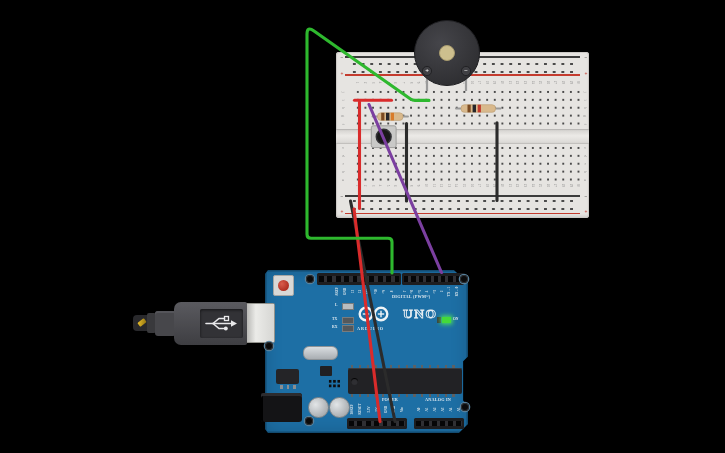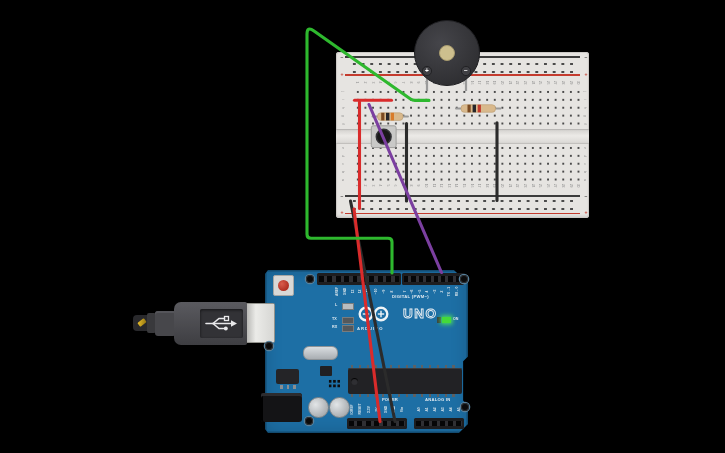--- a/index.html
+++ b/index.html
@@ -2,21 +2,21 @@
 <html style="--bb-body: #e6e4e1; --hole: #4b4b4b; --minus: #3c3c3c; --plus: #c43b2e; --bblbl: #8f8f8f; --board: #1d6fa5; --onled: #44da39;"><head>
 <meta charset="utf-8">
 <style>
   :root{
     --bb-body:#e6e4e1; --hole:#4b4b4b; --minus:#3c3c3c; --plus:#c43b2e; --bblbl:#8f8f8f;
     --board:#1d6fa5; --hdr:#1e1e20; --onled:#44da39;
   }
   html,body{margin:0;padding:0;}
   body{width:725px;height:453px;background:#000;position:relative;overflow:hidden;
        font-family:"Liberation Sans",sans-serif;}
-  #stage{position:absolute;inset:0;}
+  #stage{position:absolute;inset:0;font-family:Liberation Serif, serif;}
 
   
   #breadboard{position:absolute;left:336px;top:52px;width:253px;height:166px;
     background:var(--bb-body);border-radius:3px;
     box-shadow:inset 0 0 0 1px #ccc9c6, inset 0 -2px 3px rgba(0,0,0,.10);}
   .railline{position:absolute;left:9px;right:9px;height:1.6px;}
   .rl-minus{background:var(--minus);}
   .rl-plus{background:var(--plus);}
   .dots{position:absolute;background-image:radial-gradient(circle,var(--hole) 1.1px,rgba(0,0,0,0) 1.4px);}
   .railtop{left:14px;top:8px;width:226px;height:16px;background-size:8.7px 8px;}

